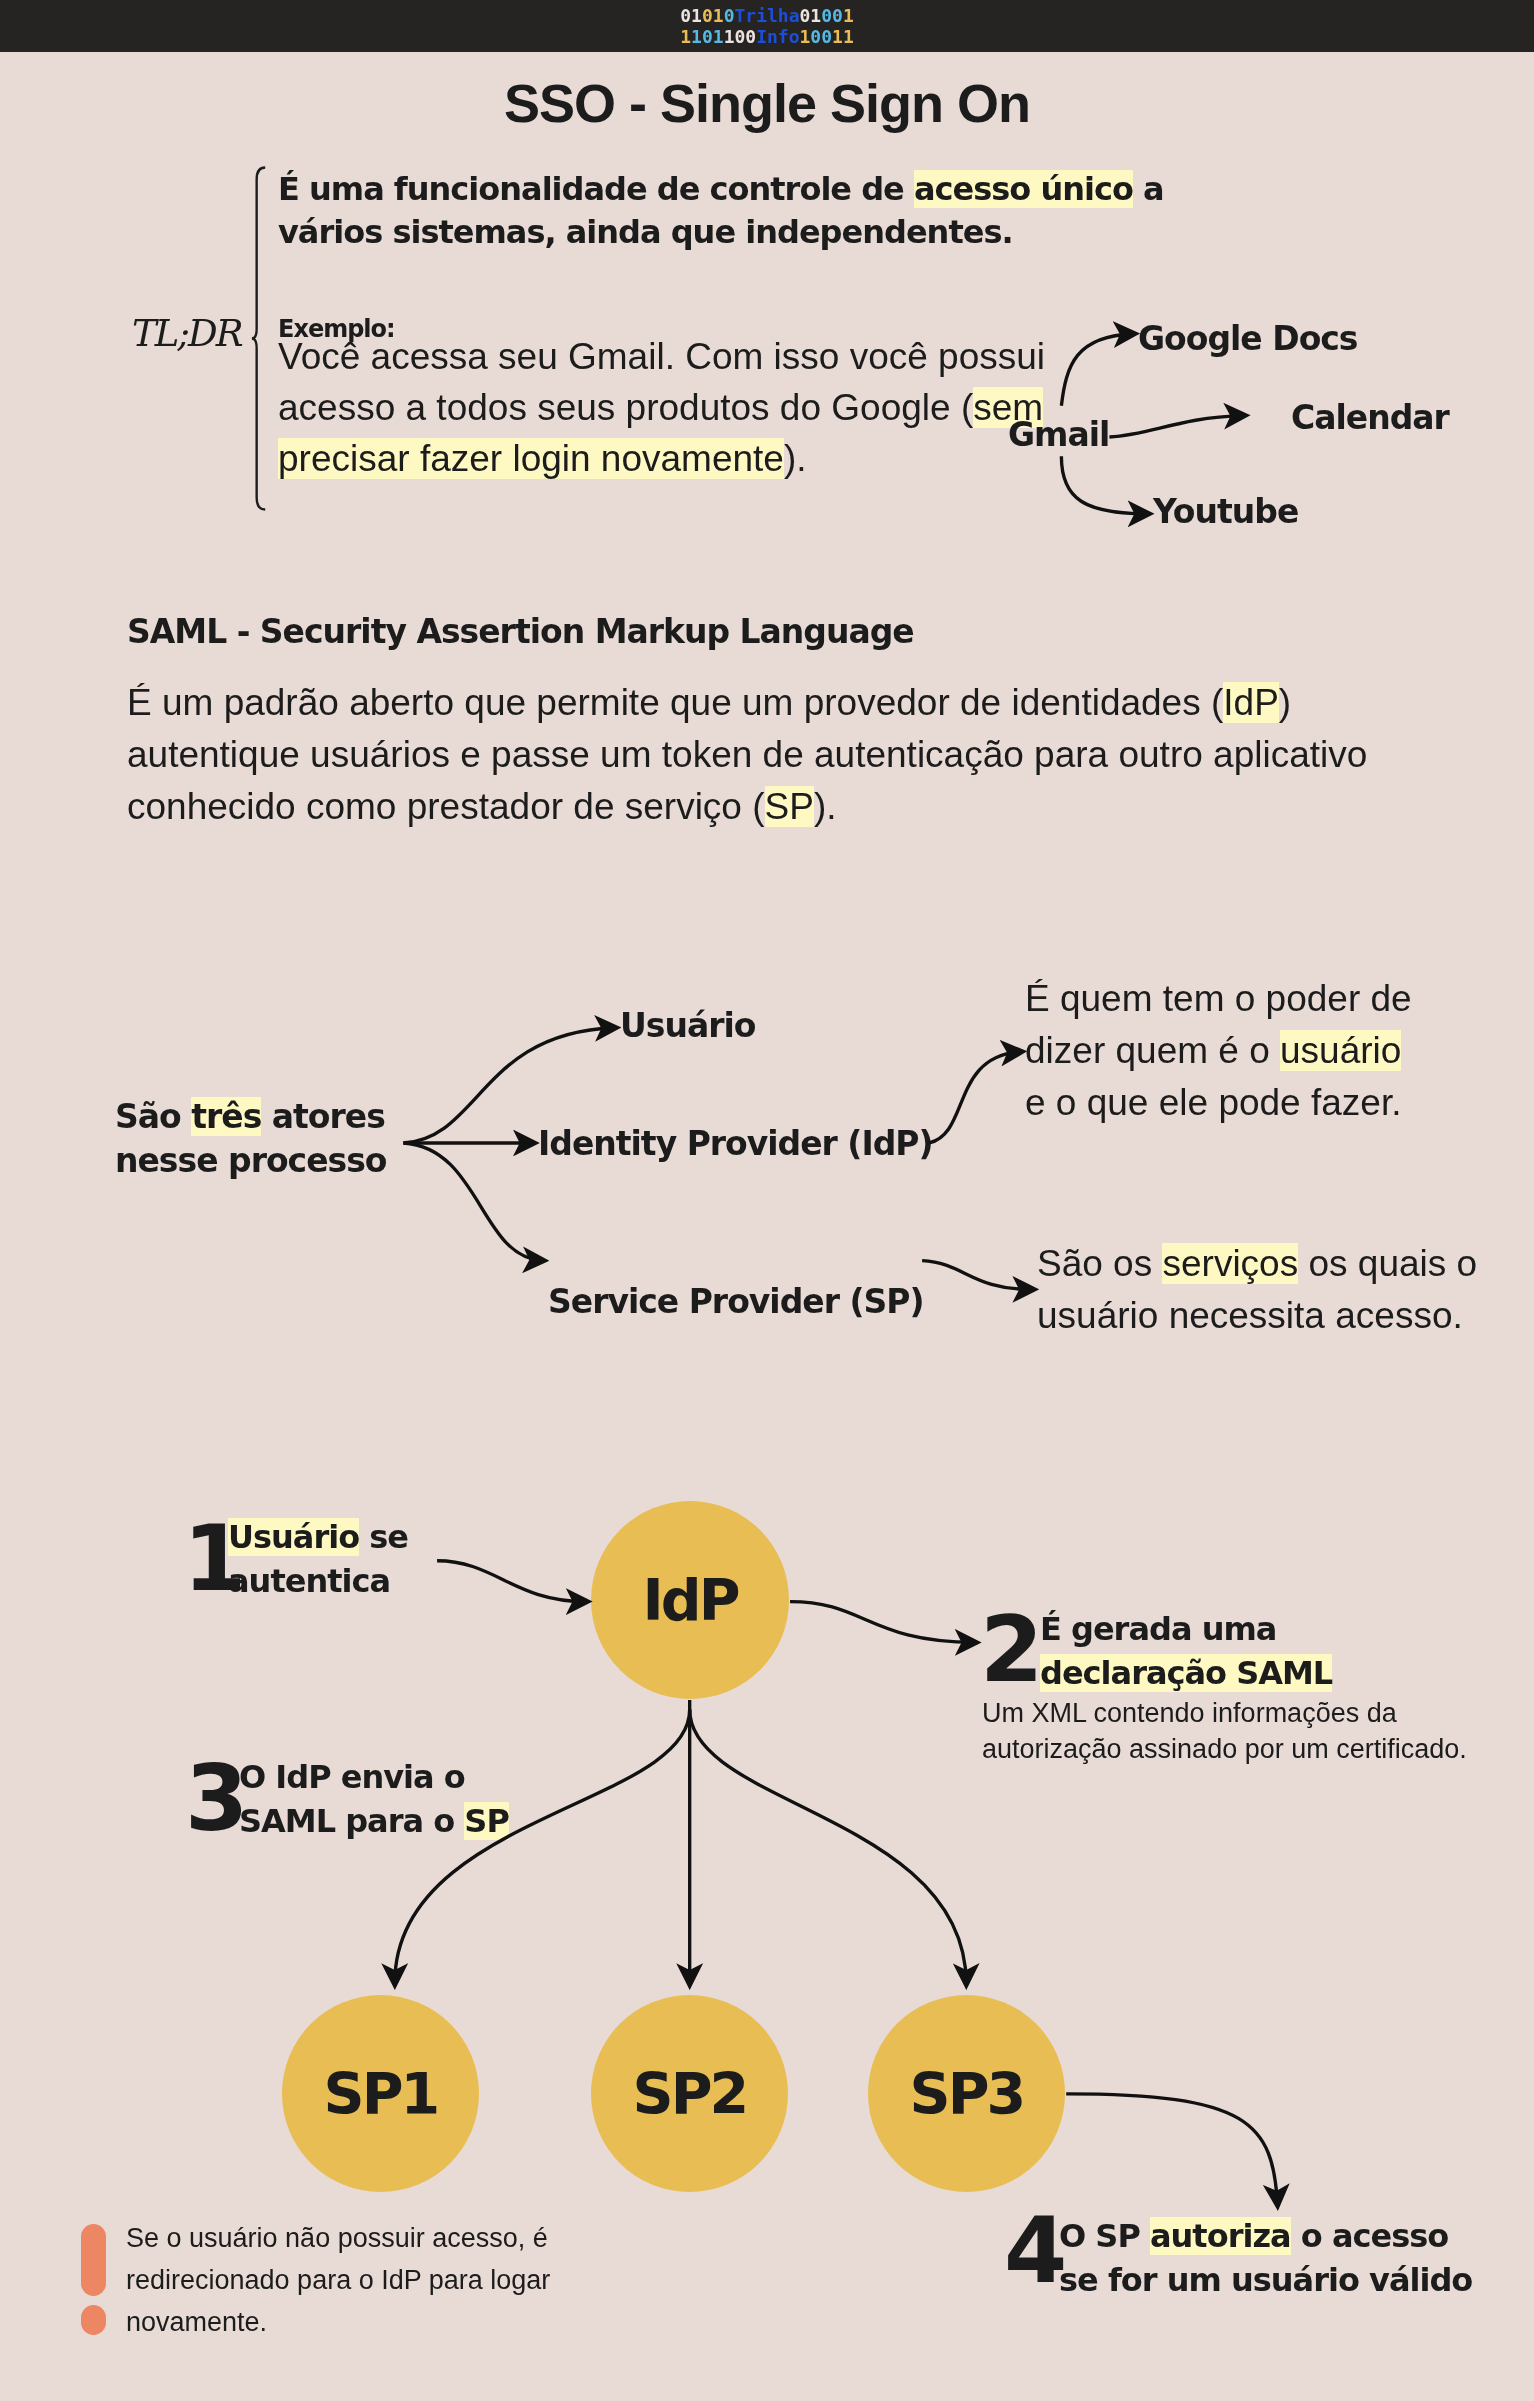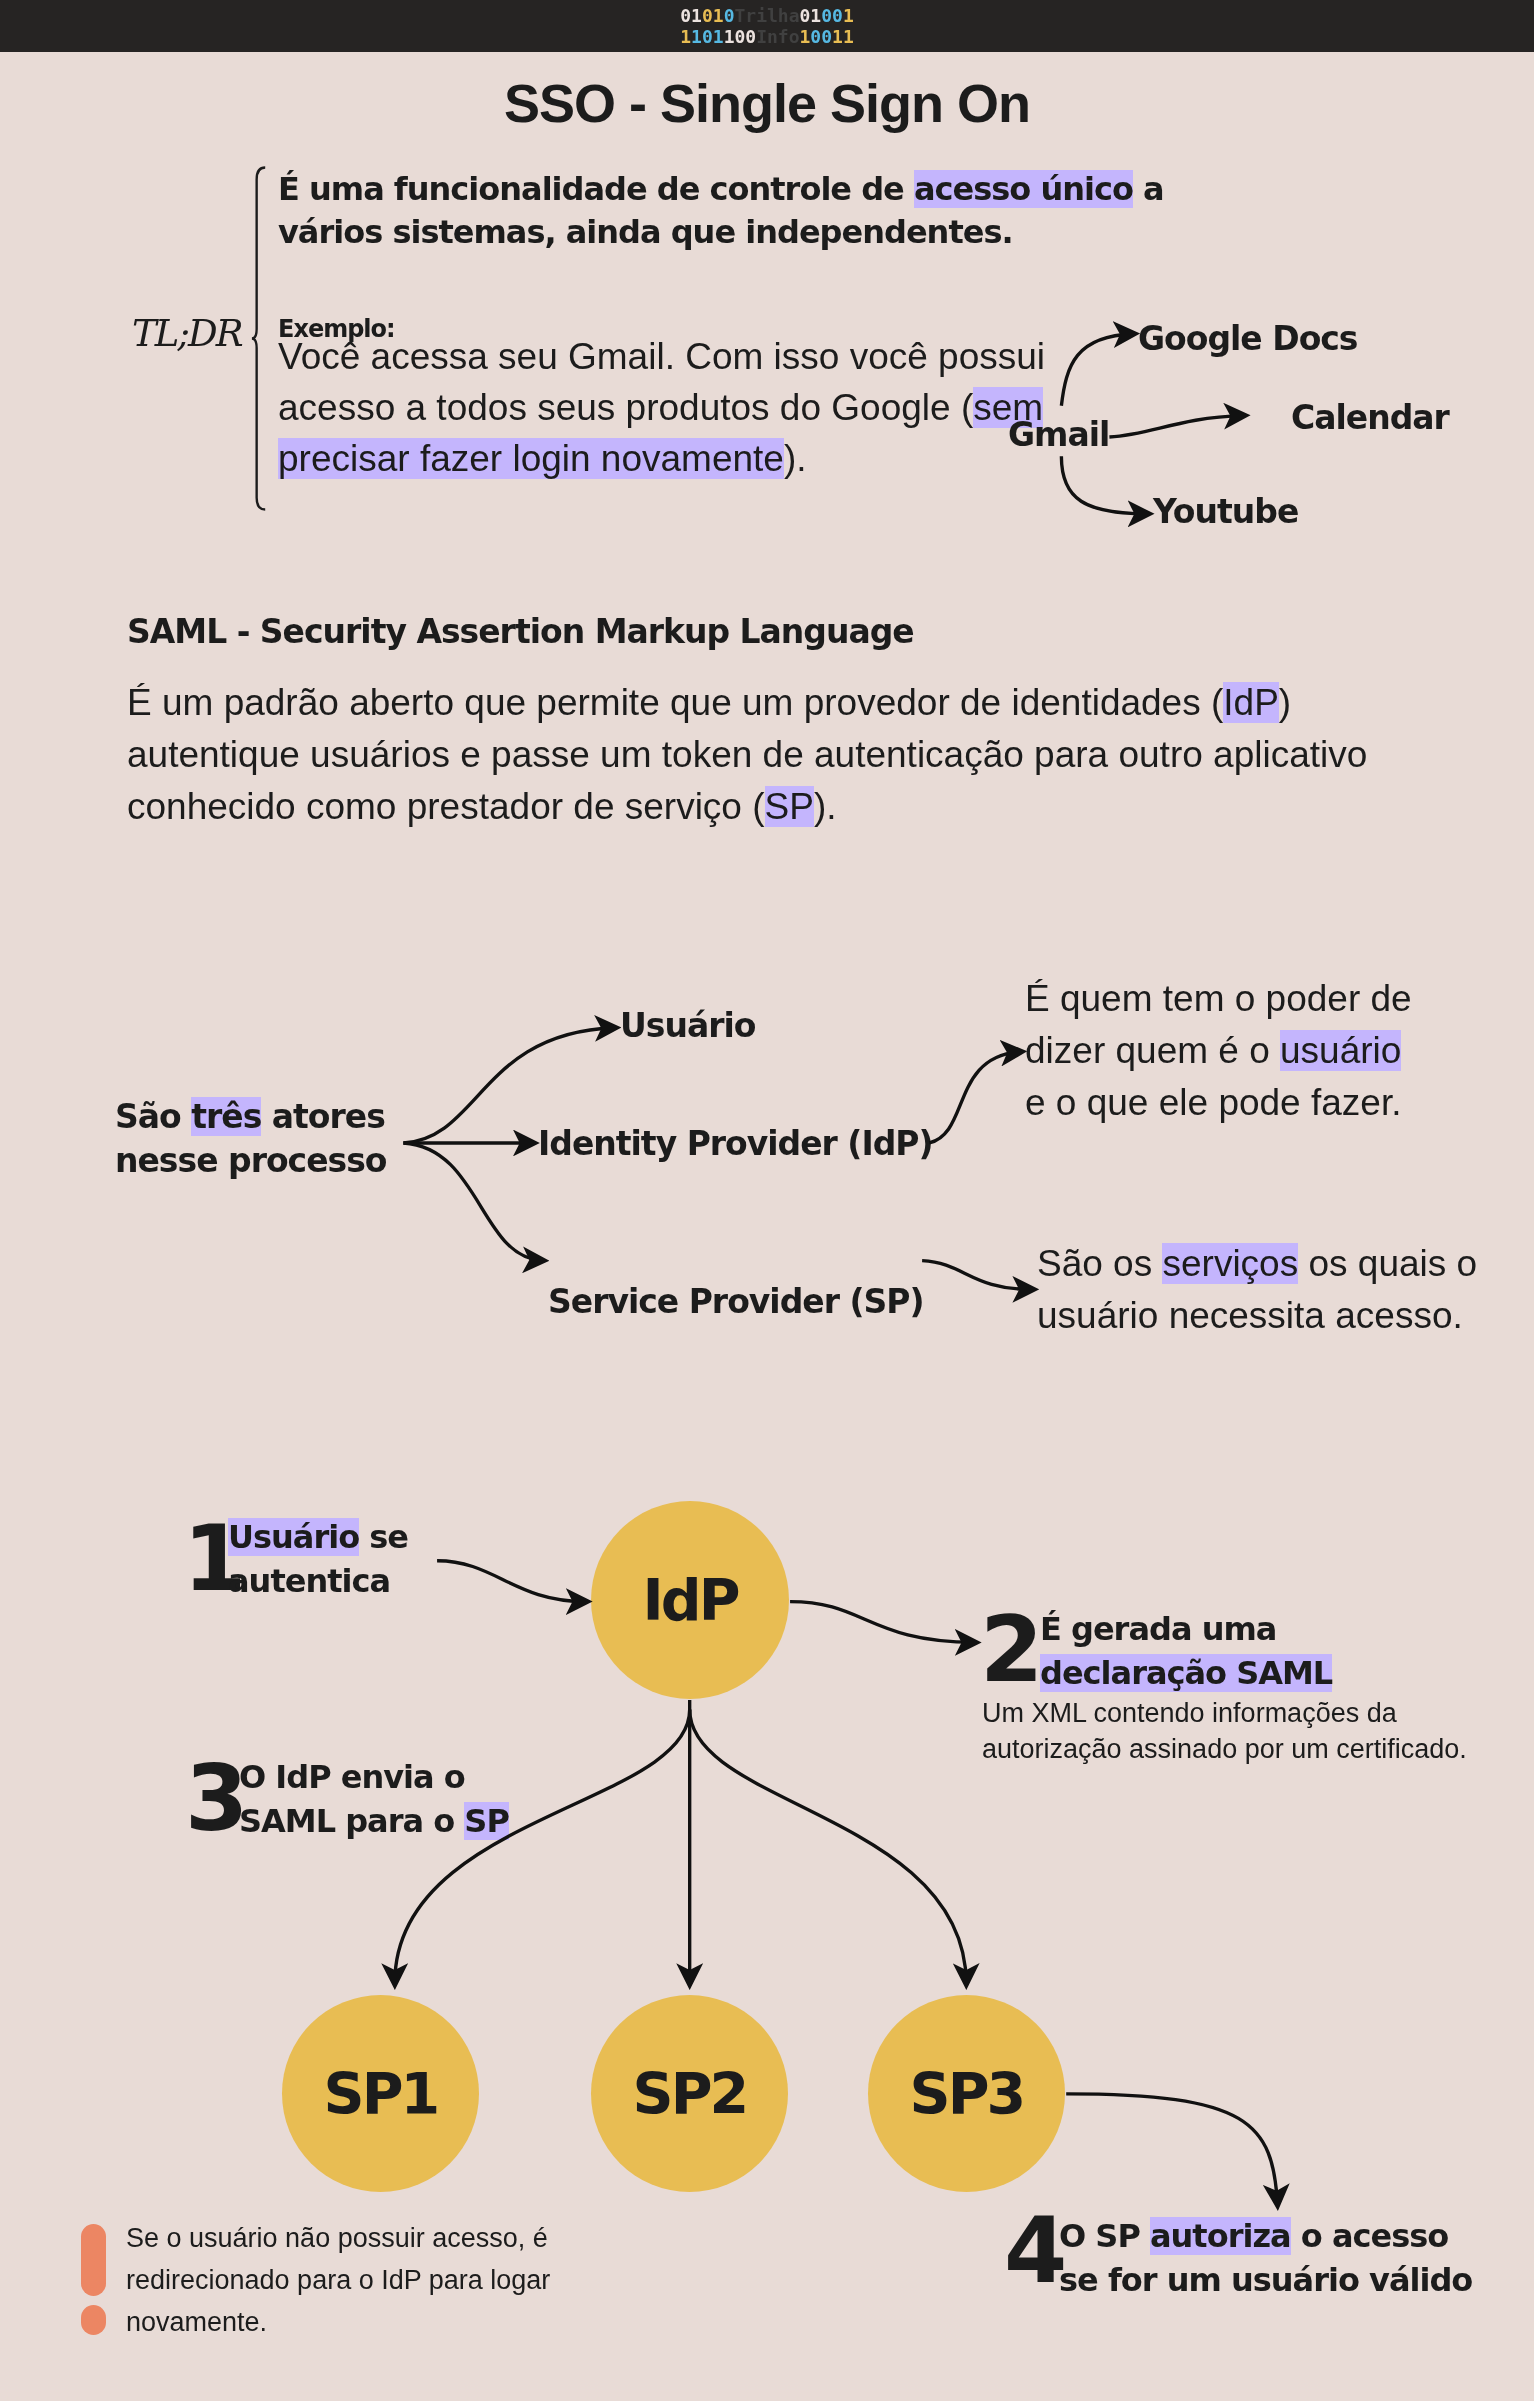--- a/index.html
+++ b/index.html
@@ -1,23 +1,23 @@
 <!DOCTYPE html>
 <html style="font-size:7.7px"><head>
 <meta charset="utf-8">
 <style>
   * { box-sizing: border-box; margin: 0; padding: 0; }
   html, body { width: 1534px; height: 2405px; background: #e8dbd6; overflow: hidden; }
   body { position: relative; font-family: "Liberation Sans", "DejaVu Sans", sans-serif; color: #1c1c1c; }
   .abs { position: absolute; }
   .topbar { left:0; top:0; width:1534px; height:52px; background:#262423; }
   .brand { left:0; top:4.8px; width:1534px; text-align:center; font-family:"DejaVu Sans Mono", monospace; font-size:18px; line-height:21px; font-weight:bold; }
-  .c-w{color:#ece3df}.c-y{color:#e8bd53}.c-b{color:#56b9e3}.c-o{color:#404040}
+  .c-w{color:#ece3df}.c-y{color:#e8bd53}.c-b{color:#56b9e3}.c-o{color:#1d4ed8}
   .title { left:0; top:72px; width:1534px; text-align:center; font-size:54px; font-weight:bold; letter-spacing:-1px; }
-  .hl { background:#c4b5fd; }
+  .hl { background:#fef9c3; }
   .heavy { font-family:"DejaVu Sans", sans-serif; font-weight:bold; letter-spacing:-1px; }
   .reg { font-family:"Liberation Sans", sans-serif; }
   .tldr { left:132px; top:312px; font-family:"DejaVu Serif", serif; font-style:italic; font-size:37px; letter-spacing:-1.9px; }
   .brace { left:250px; top:163px; width:19px; height:351px; }
   .p1 { left:278px; top:168px; width:937px; font-size:32px; line-height:43px; }
   .exlabel { left:278px; top:283px; font-size:24px;margin-top:32px; }
   .p2 { left:278px; top:331px; width:816px; font-size:37px; line-height:51px; }
   .node-txt { font-size:33px; white-space:nowrap; }
   .saml-h { left:127px; top:612px; font-size:33px; }
   .saml-p { left:127px; top:677px; width:1249px; font-size:37px; line-height:52px; }

